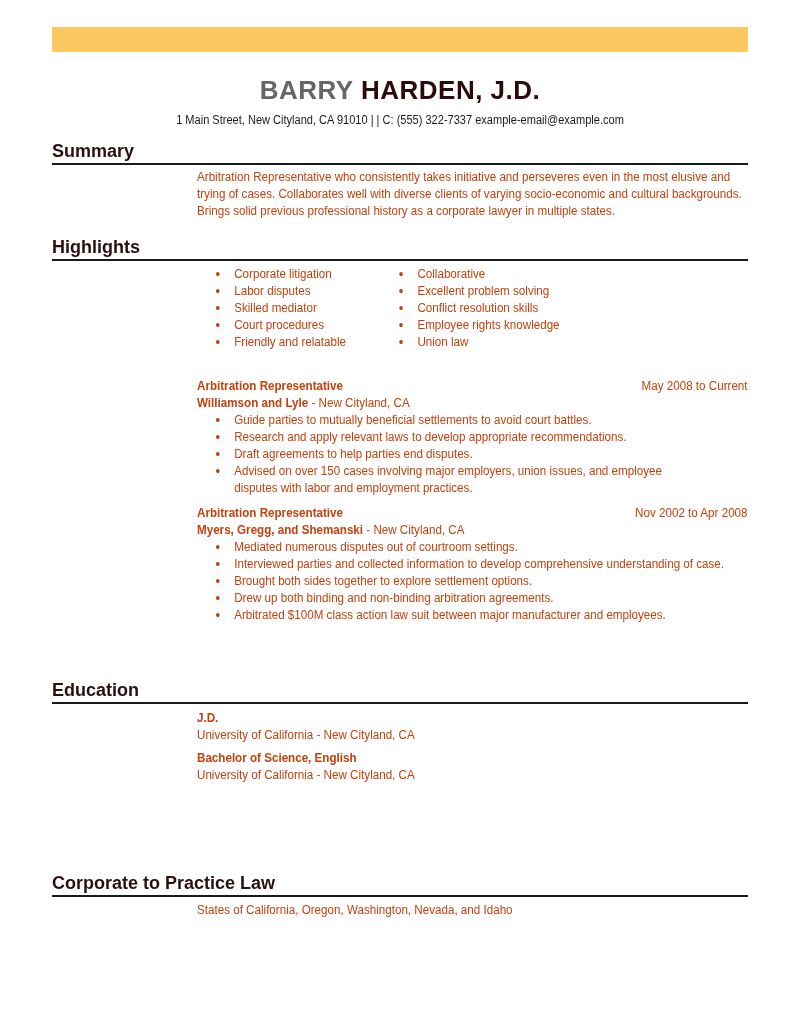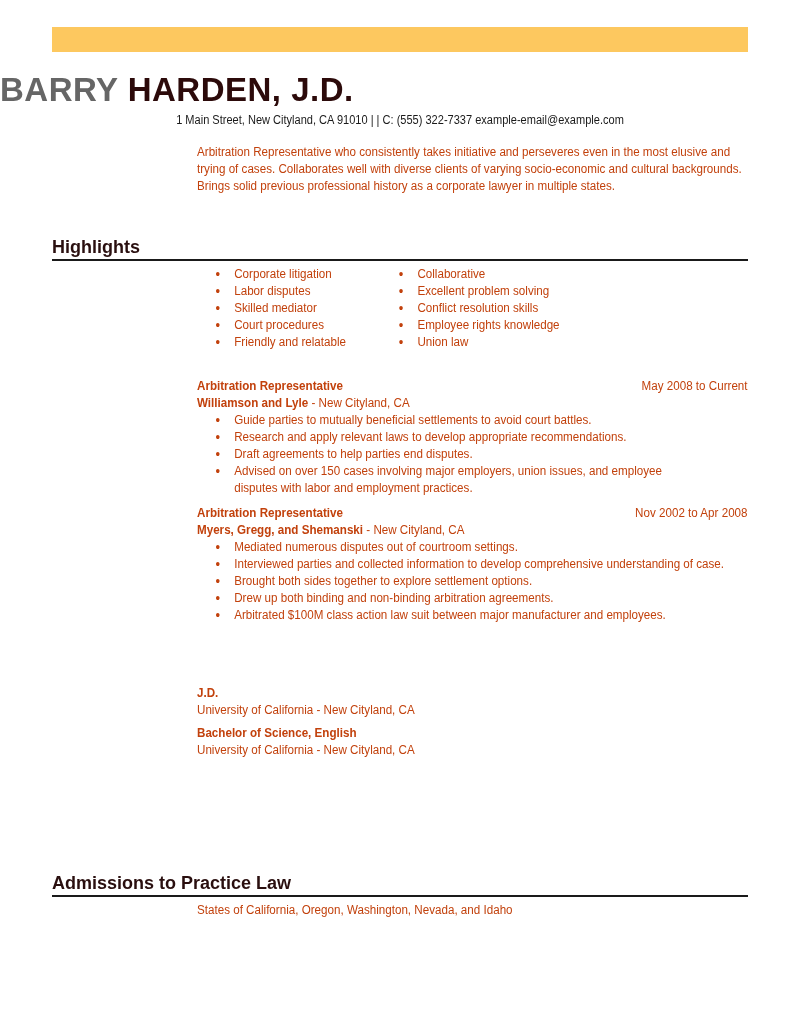--- a/index.html
+++ b/index.html
@@ -6,22 +6,22 @@
   body {
     width: 800px; height: 1035px; position: relative; overflow: hidden;
     font-family: "DejaVu Sans Condensed", "Liberation Sans Narrow", "Liberation Sans", sans-serif;
     color: #1a1a1a;
   }
   .banner {
     position: absolute; left: 52px; top: 27px; width: 696px; height: 25px;
     background: #fdc85f;
   }
   .name {
-    position: absolute; left: 0; width: 800px; top: 68px; 
-    font-family: "Liberation Sans", sans-serif; font-weight: bold; font-size: 33px;
+    position: absolute; left: 0; width: 800px; top: 68px; text-align: center;
+    font-family: "Liberation Sans", sans-serif; font-weight: bold; font-size: 26px;
     letter-spacing: 0.5px; line-height: 44px;
   }
   .name .first { color: #666666; }
   .name .last { color: #2c0a0a; }
   .contact {
     position: absolute; left: 0; width: 800px; top: 113px; text-align: center;
     font-family: "Liberation Sans", sans-serif; font-size: 12px; color: #1a1a1a;
     transform: scaleX(0.92); transform-origin: center;
   }
   .section { position: absolute; left: 52px; width: 696px; }
@@ -52,20 +52,21 @@
 
 <div class="banner"></div>
 
 <div class="name">
   <span class="first">BARRY</span>
   <span class="last">HARDEN, J.D.</span>
 </div>
 <div class="contact">1 Main Street, New Cityland, CA 91010 | | C: (555) 322-7337 example-email@example.com</div>
 
 <div class="section" style="top:140px;">
+  <div class="section-title">Summary</div>
   <div class="body-col">
     <div class="summary-text narrow" style="width:595px;">Arbitration Representative who consistently takes initiative and perseveres even in the most elusive and trying of cases. Collaborates well with diverse clients of varying socio-economic and cultural backgrounds. Brings solid previous professional history as a corporate lawyer in multiple states.</div>
   </div>
 </div>
 
 <div class="section" style="top:236px;">
   <div class="section-title">Highlights</div>
   <div class="body-col">
     <div class="hl-wrap narrow">
       <ul class="hl-col c1">
@@ -116,33 +117,34 @@
         <li style="width:530px;">Interviewed parties and collected information to develop comprehensive understanding of case.</li>
         <li>Brought both sides together to explore settlement options.</li>
         <li>Drew up both binding and non-binding arbitration agreements.</li>
         <li>Arbitrated $100M class action law suit between major manufacturer and employees.</li>
       </ul>
     </div>
   </div>
 </div>
 
 <div class="section" style="top:679px;">
+  <div class="section-title">Education</div>
   <div class="body-col">
     <div class="edu-entry narrow">
       <div class="bold">J.D.</div>
       <div>University of California - New Cityland, CA</div>
     </div>
     <div class="edu-entry narrow">
       <div class="bold">Bachelor of Science, English</div>
       <div>University of California - New Cityland, CA</div>
     </div>
   </div>
 </div>
 
 <div class="section" style="top:798px;">
 </div>
 
 <div class="section" style="top:872px;">
-  <div class="section-title">Admissions to Practice Law</div>
+  <div class="section-title">Corporate to Practice Law</div>
   <div class="body-col">
     <div class="plain-list narrow">States of California, Oregon, Washington, Nevada, and Idaho</div>
   </div>
 </div>
 
 </body></html>

